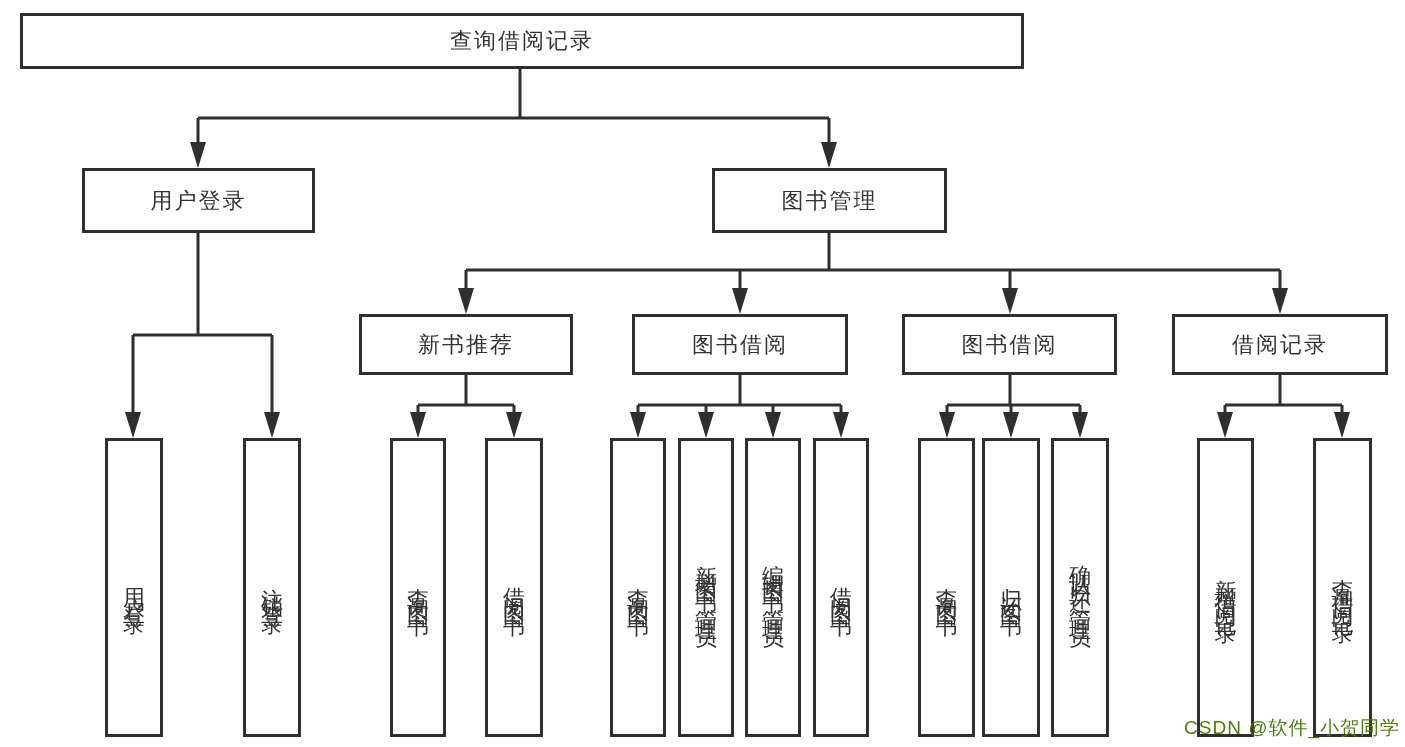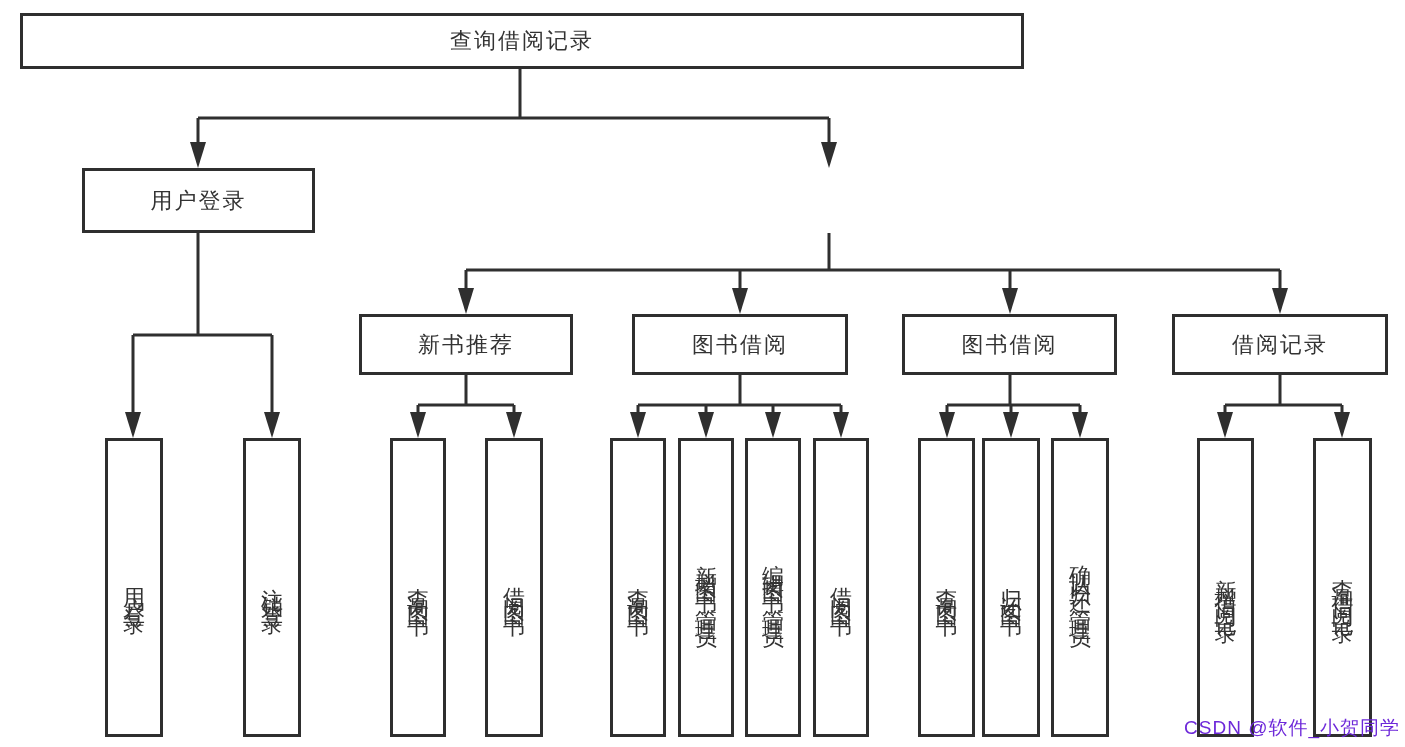--- a/index.html
+++ b/index.html
@@ -32,21 +32,21 @@
     font-size:22px;
     letter-spacing:9px;
     line-height:1;
     white-space:nowrap;
   }
   .watermark{
     position:absolute;
     right:5px;
     bottom:6px;
     font-size:19px;
-    color:#6d28d9;
+    color:#4d7c0f;
     letter-spacing:1px;
     white-space:nowrap;
   }
 </style>
 </head>
 <body>
 
 <div class="canvas">
 
   <svg class="wires" viewBox="0 0 1405 747" xmlns="http://www.w3.org/2000/svg">
@@ -95,20 +95,23 @@
       <path d="M1334 412 L1350 412 L1342 438 Z"></path>
     </g>
   </svg>
 
   <div class="node h-node" style="left:20px;top:13px;width:1004px;height:56px;">
     <span>查询借阅记录</span>
   </div>
 
   <div class="node h-node" style="left:82px;top:168px;width:233px;height:65px;">
     <span>用户登录</span>
+  </div>
+  <div class="node h-node" style="left:712px;top:168px;width:235px;height:65px;">
+    <span>图书管理</span>
   </div>
 
   <div class="node h-node" style="left:359px;top:314px;width:214px;height:61px;">
     <span>新书推荐</span>
   </div>
   <div class="node h-node" style="left:632px;top:314px;width:216px;height:61px;">
     <span>图书借阅</span>
   </div>
   <div class="node h-node" style="left:902px;top:314px;width:215px;height:61px;">
     <span>图书借阅</span>

